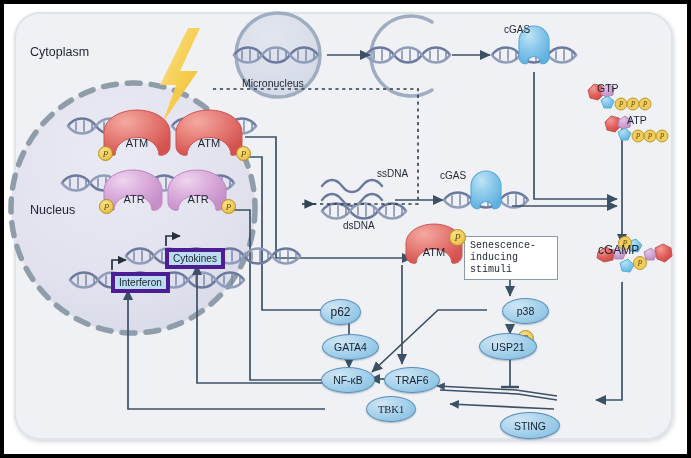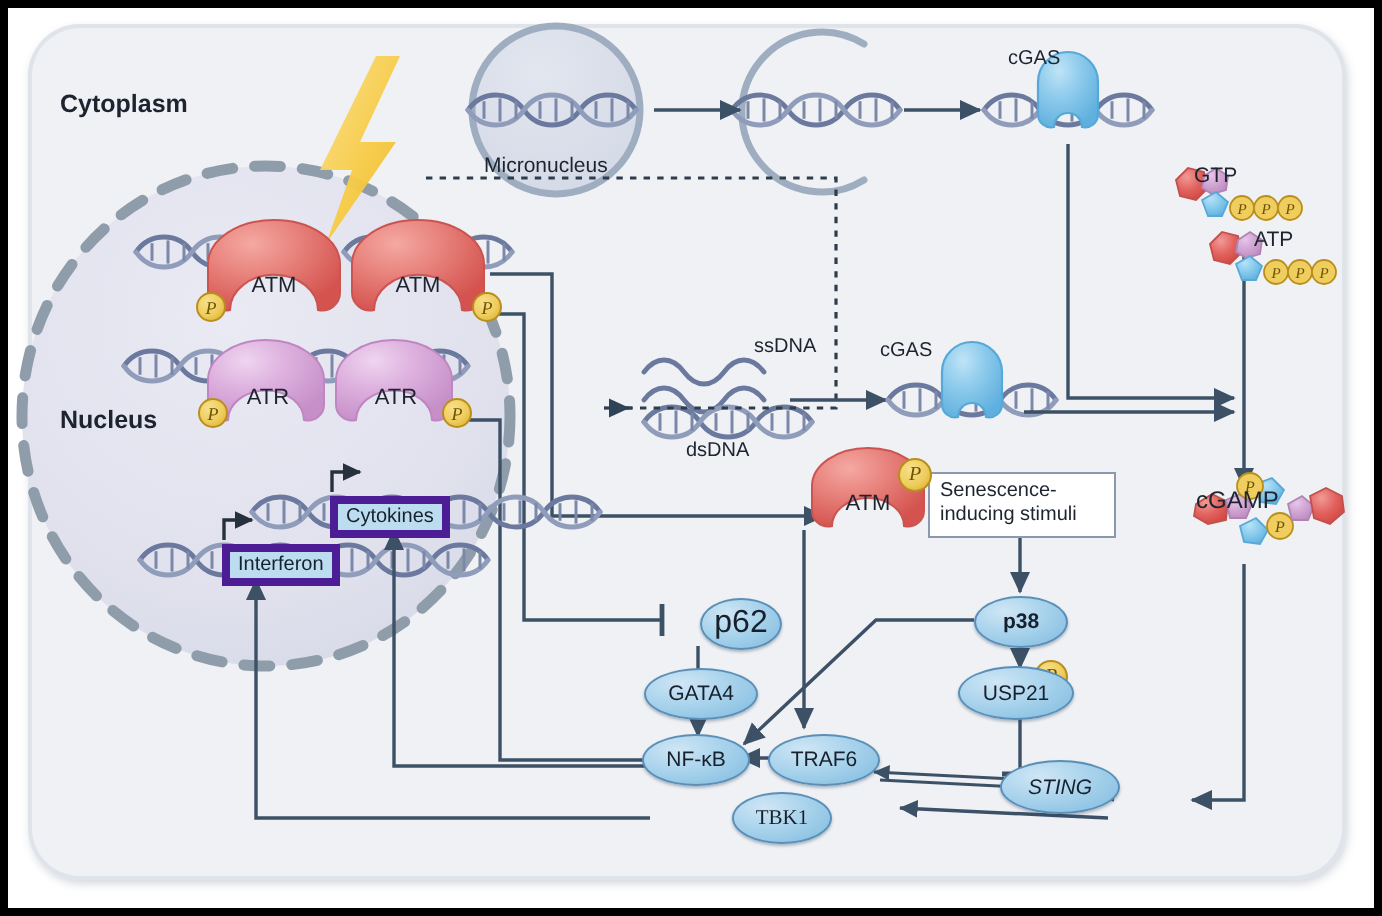--- a/index.html
+++ b/index.html
@@ -14,21 +14,21 @@
     background:#ffffff;
   }
   #cell{
     position:absolute;left:14px;top:12px;width:659px;height:428px;
     background:#eff1f4;
     border-radius:26px;
     box-shadow:0 0 0 2px #dfe3ea inset, 1px 2px 4px rgba(90,100,120,.25);
   }
   svg.layer{position:absolute;left:0;top:0;width:691px;height:458px;pointer-events:none;}
   .lbl{position:absolute;color:#1d2430;white-space:nowrap;}
-  .lbl.bold{font-weight:bold;}
+  .lbl.bold{font-weight:normal;}
   .node{
     position:absolute;display:flex;align-items:center;justify-content:center;
     border-radius:50%/50%;
     color:#17212e;
   }
   .ell{
     border-radius:50%;
     border:1px solid #5b8fb8;
     background:radial-gradient(ellipse at 32% 28%, #cfe6f5 0%, #a9d3ec 45%, #7fbbdf 100%);
     box-shadow:0 1px 1.5px rgba(40,70,100,.35);
@@ -271,21 +271,21 @@
 
     <path d="M554,409 L450,404" fill="none" stroke="#3d5166" stroke-width="1.7" marker-end="url(#ahs)"></path>
   </svg>
 
   <div class="lbl bold" style="left:30px;top:45px;font-size:12.5px;">Cytoplasm</div>
   <div class="lbl bold" style="left:30px;top:203px;font-size:12.5px;">Nucleus</div>
 
   <div class="lbl" style="left:242px;top:77px;font-size:10.5px;">Micronucleus</div>
 
 
-  <div class="boxlabel" style="left:464px;top:236px;width:82px;font-size:10px;">
+  <div class="boxlabel" style="left:464px;top:236px;width:82px;font-size:10px;font-family:Liberation Mono, monospace;">
     <div>Senescence-</div>
     <div>inducing stimuli</div>
   </div>
 
   <div class="lbl" style="left:377px;top:168px;font-size:10px;">ssDNA</div>
   <div class="lbl" style="left:343px;top:220px;font-size:10px;">dsDNA</div>
 
   <div class="lbl" style="left:504px;top:24px;font-size:10px;">cGAS</div>
   <div class="lbl" style="left:440px;top:170px;font-size:10px;">cGAS</div>
 
@@ -303,46 +303,46 @@
   <div class="lbl" style="left:181px;top:193px;width:34px;text-align:center;font-size:11px;">ATR</div>
   <div class="lbl" style="left:417px;top:246px;width:34px;text-align:center;font-size:11px;">ATM</div>
 
   <div class="pcircle" style="left:98px;top:146px;width:13px;height:13px;font-size:9px;">P</div>
   <div class="pcircle" style="left:236px;top:146px;width:13px;height:13px;font-size:9px;">P</div>
   <div class="pcircle" style="left:99px;top:199px;width:13px;height:13px;font-size:9px;">P</div>
   <div class="pcircle" style="left:221px;top:199px;width:13px;height:13px;font-size:9px;">P</div>
   <div class="pcircle" style="left:449px;top:229px;width:15px;height:15px;font-size:10px;">P</div>
   <div class="pcircle" style="left:517px;top:330px;width:15px;height:15px;font-size:10px;">P</div>
 
-  <div class="node ell" style="left:350px;top:299px;width:39px;height:24px;font-size:16px;">
+  <div class="node ell" style="left:320px;top:299px;width:39px;height:24px;font-size:12px;">
     <span>p62</span>
   </div>
 
   <div class="node ell" style="left:322px;top:334px;width:55px;height:24px;font-size:10.5px;">
     <span>GATA4</span>
   </div>
 
   <div class="node ell" style="left:321px;top:367px;width:52px;height:24px;font-size:10.5px;">
     <span>NF-κB</span>
   </div>
 
 
   <div class="node ell" style="left:384px;top:367px;width:54px;height:24px;font-size:10.5px;">
     <span>TRAF6</span>
   </div>
 
   <div class="node ell" style="left:366px;top:396px;width:48px;height:24px;font-size:10.5px;font-family:Liberation Serif, serif;">
     <span>TBK1</span>
   </div>
 
-  <div class="node ell" style="left:487px;top:298px;width:45px;height:24px;font-size:10.5px;font-weight:bold;">
+  <div class="node ell" style="left:502px;top:298px;width:45px;height:24px;font-size:10.5px;">
     <span>p38</span>
   </div>
 
   <div class="node ell" style="left:479px;top:333px;width:56px;height:25px;font-size:10.5px;">
     <span>USP21</span>
   </div>
 
-  <div class="node ell" style="left:500px;top:380px;width:58px;height:25px;font-size:10.5px;font-style:italic;">
+  <div class="node ell" style="left:500px;top:412px;width:58px;height:25px;font-size:10.5px;">
     <span>STING</span>
   </div>
 
 </div>
 
 </body></html>

